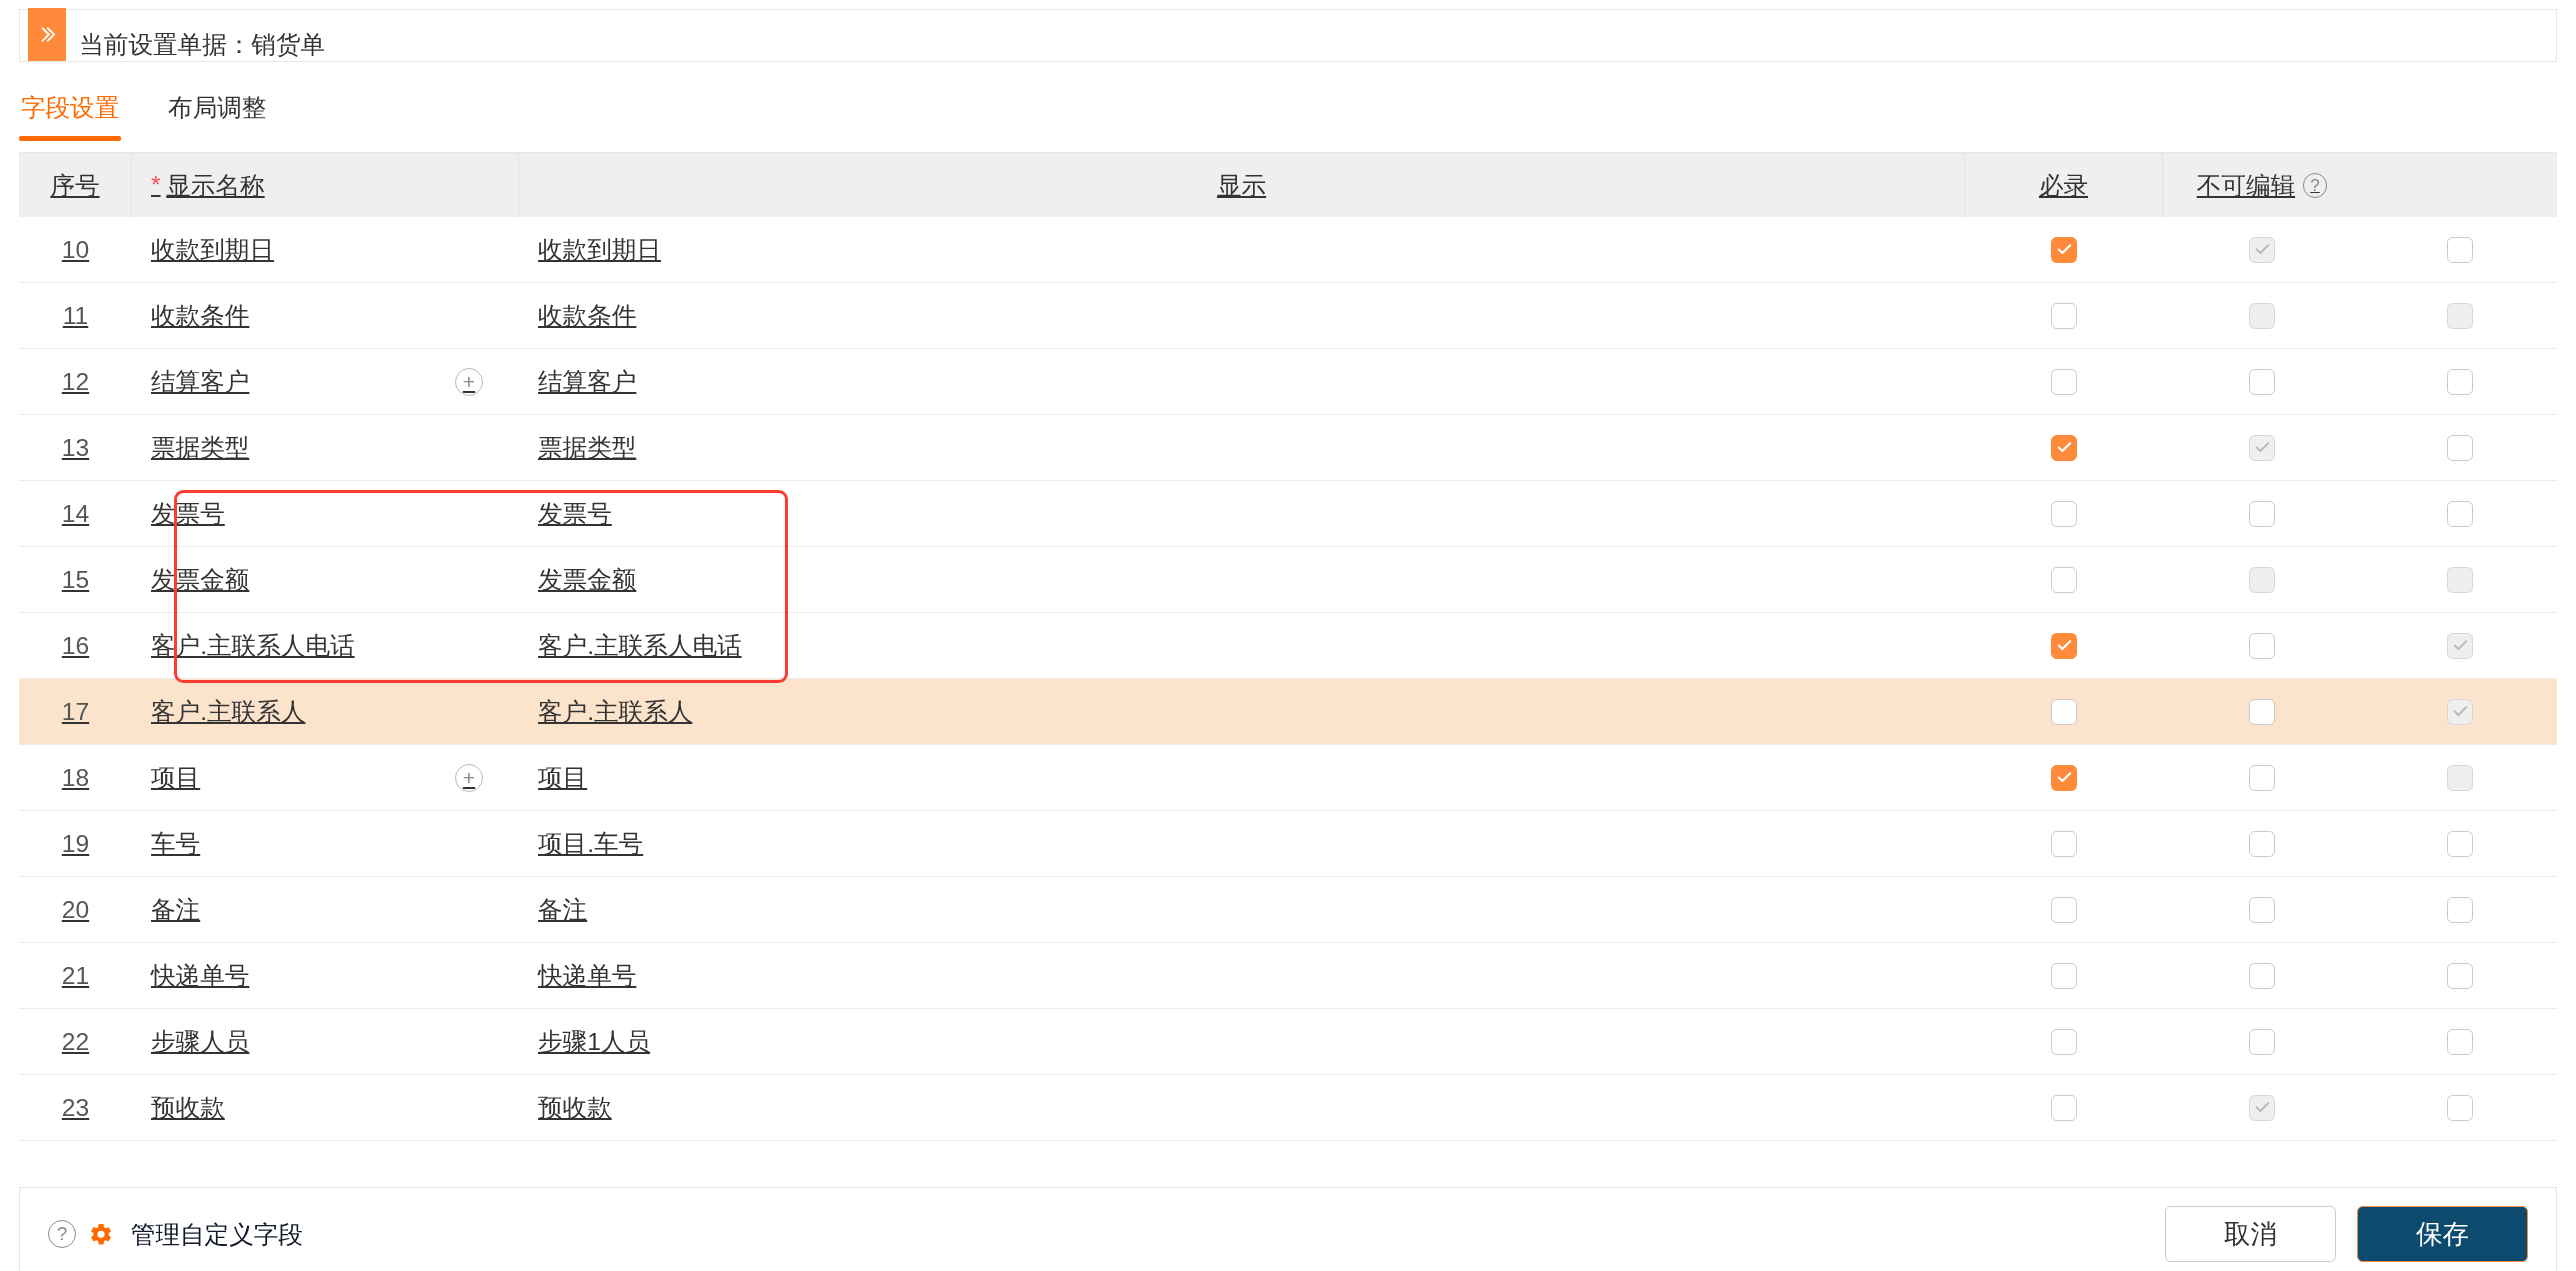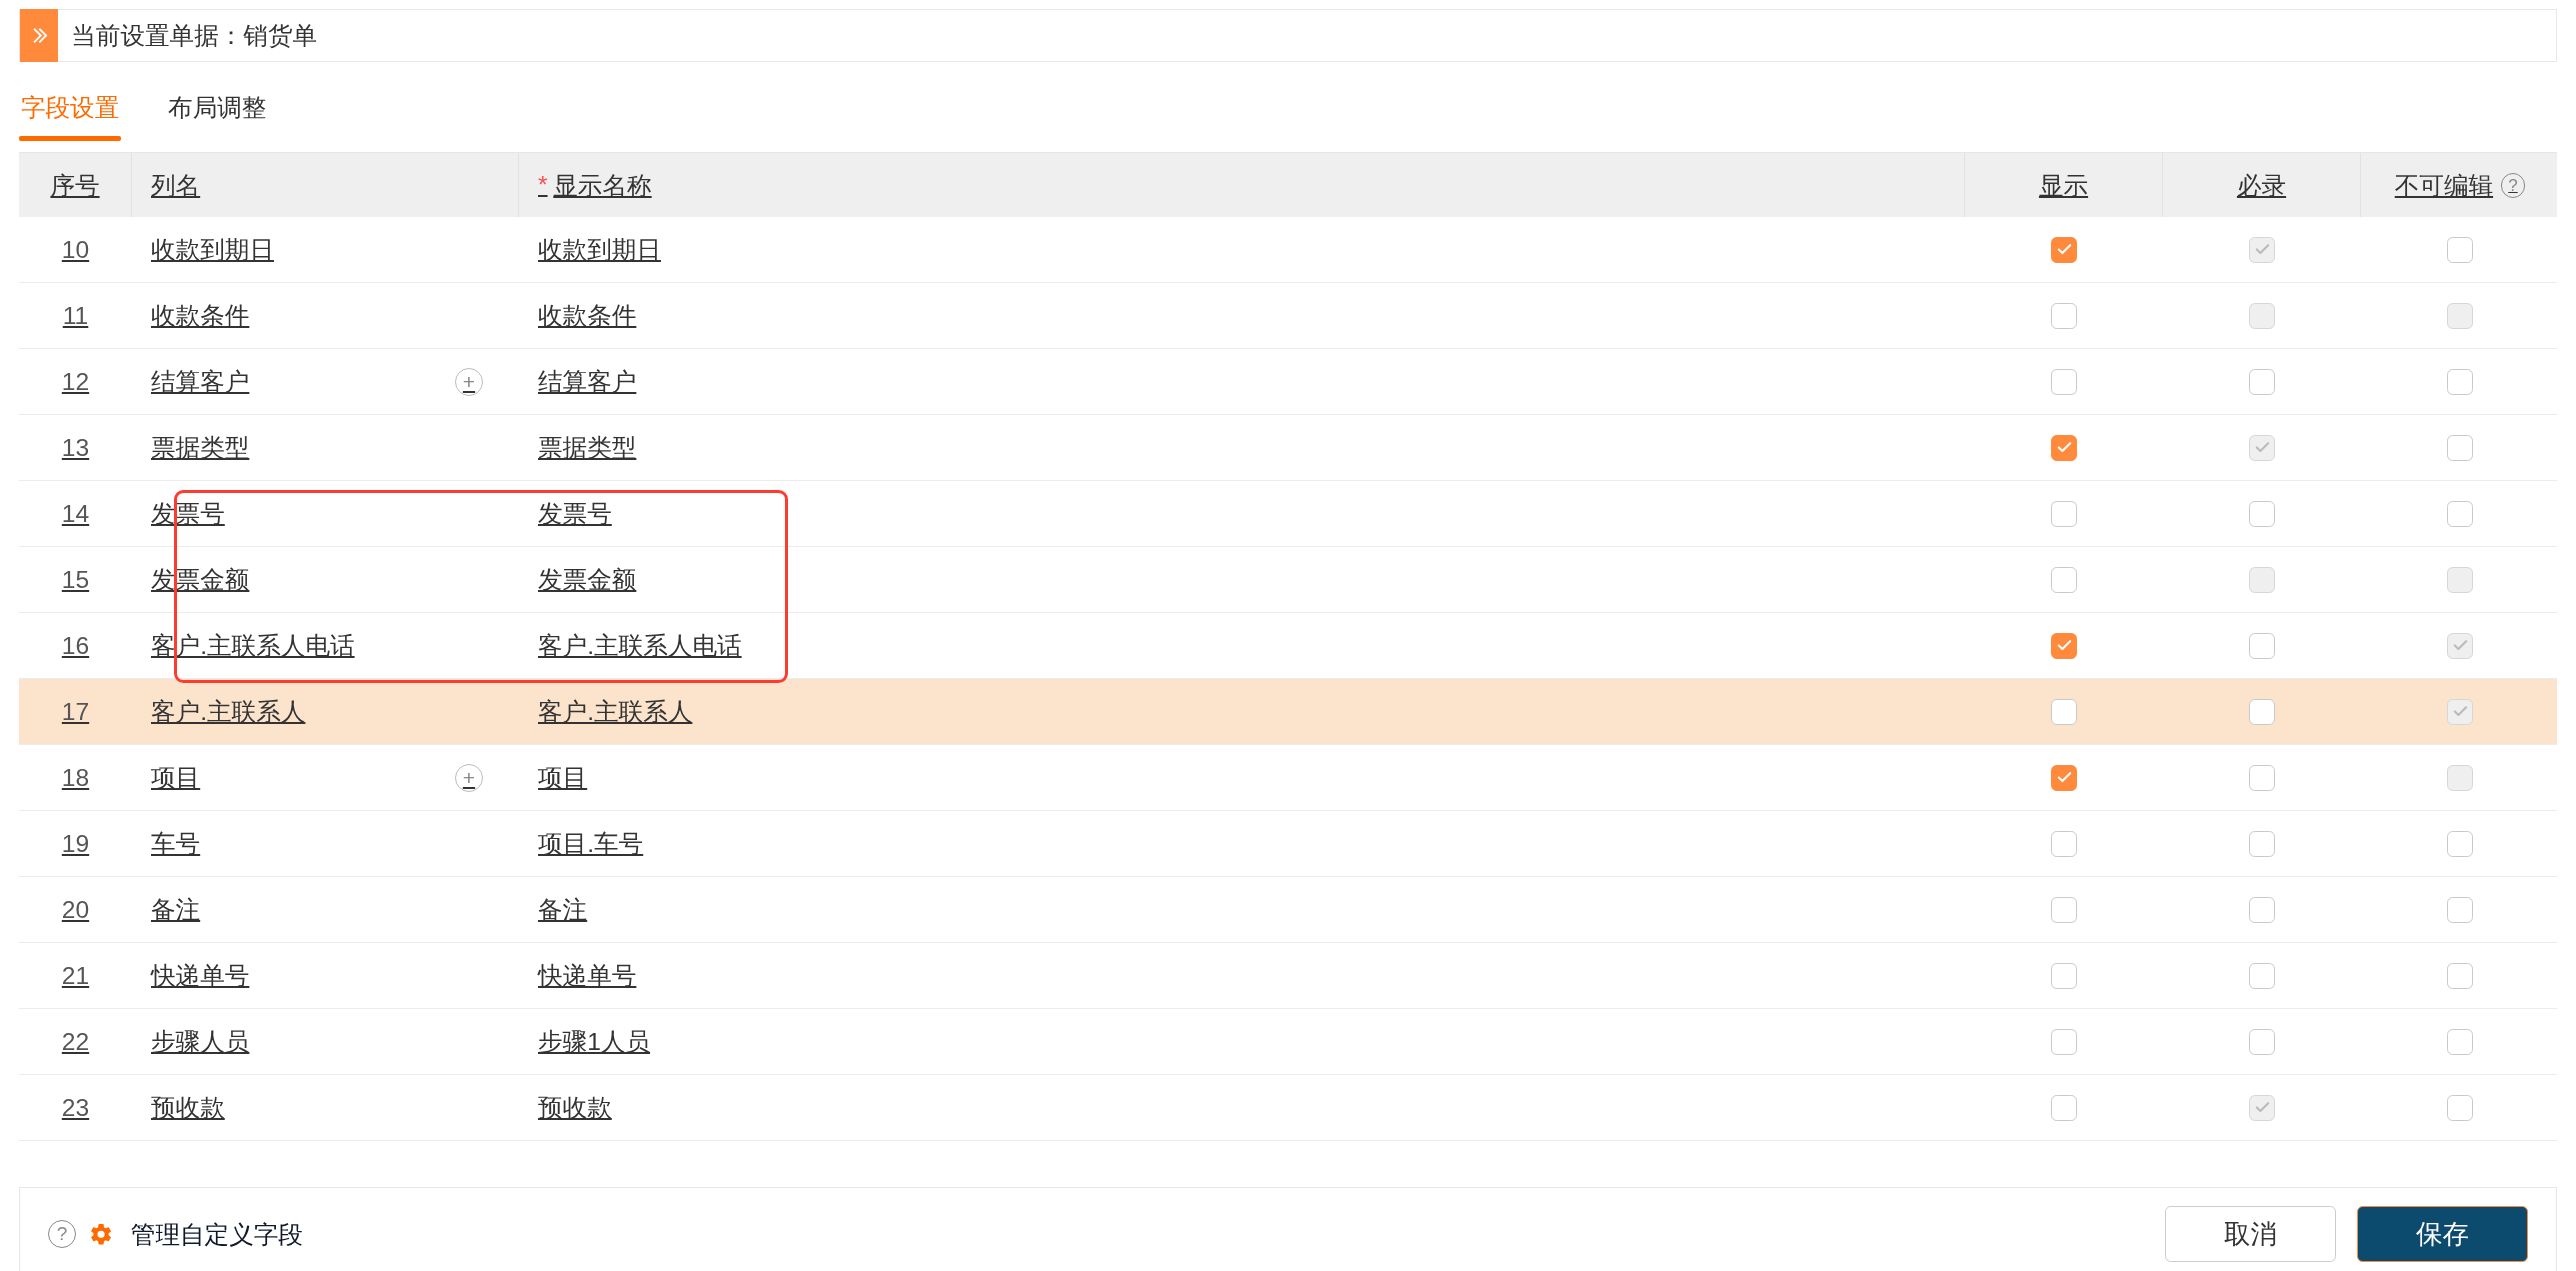--- a/index.html
+++ b/index.html
@@ -10,25 +10,25 @@
     background: #fff;
     color: #333;
     font-size: 23px;
     transform-origin: top left;
   }
   .container { padding: 9.4px 19px 0 19px; position: relative; }
 
   
   .titlebar {
     display: flex;
-    align-items: center;
+    align-items: flex-end;
     gap: 13.2px;
     border: 0.9px solid #e8e8e8;
     height: 53px;
-    padding-left: 0;
+    padding-left: 8px;
   }
   .expand-toggle {
     width: 38px; height: 53px;
     background: #ff8a3c;
     display: flex; align-items: center; justify-content: center;
     color: #fff;
   }
   .expand-toggle svg { width: 21px; height: 21px; fill: #fff; }
   .titlebar .title-text { font-size: 24.6px; color: #333; }
 
@@ -203,21 +203,20 @@
 
 
   <div class="subtabs">
     <div class="subtab active">字段设置</div>
     <div class="subtab">布局调整</div>
   </div>
 
   <div class="table-wrap">
     <div class="thead">
       <div class="th center">序号</div>
-      <div class="th">列名</div>
       <div class="th">
           <span class="req-star">*</span>
           <span>显示名称</span>
         </div>
       <div class="th center">显示</div>
       <div class="th center">必录</div>
       <div class="th center">
           <span>不可编辑</span>
           <span class="help-icon">?</span>
         </div>

